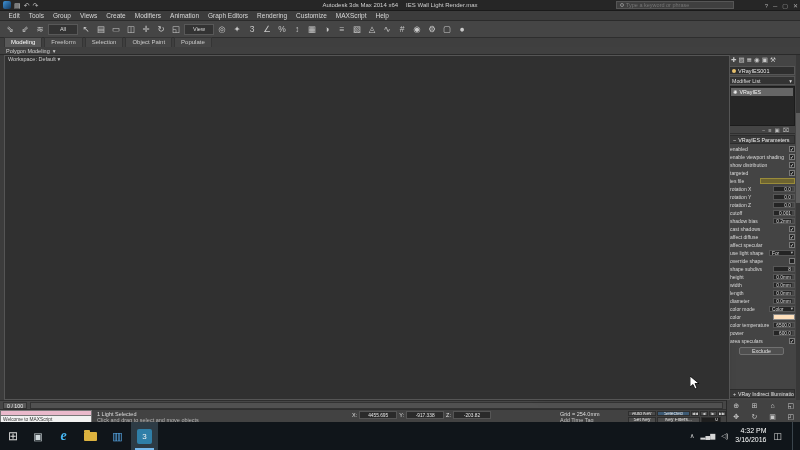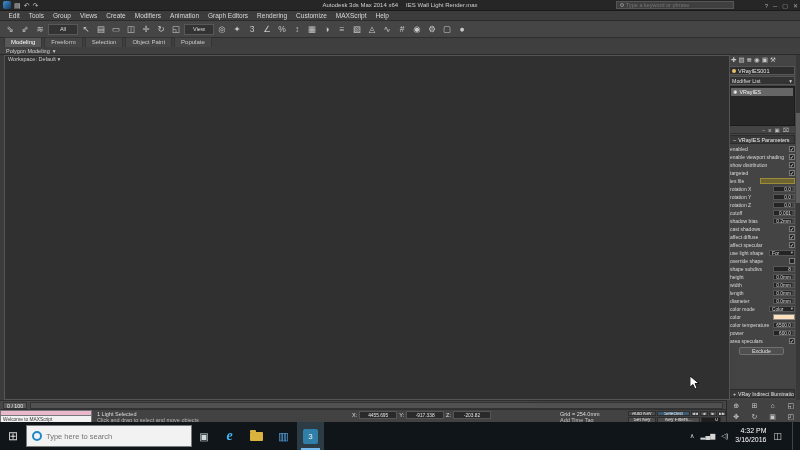--- a/index.html
+++ b/index.html
@@ -639,24 +639,20 @@
       <div class="krow">
         <span class="kbtn k-setkey">Set Key</span>
         <span class="kbtn k-filters">Key Filters...</span>
         <span class="kbtn k-time">0</span>
       </div>
     </div>
   </div>
 
   <div class="taskbar">
     <span class="start">⊞</span>
-    <div class="tsearch">
-      <span class="cortana"></span>
-      <input placeholder="Type here to search" style="">
-    </div>
     <span class="taskview">▣</span>
     <div class="tapps">
 
     <span class="tapp edge">
           <span class="tglyph">e</span>
         </span>
         <span class="tapp folder">
           <span class="tglyph"></span>
         </span>
         <span class="tapp store">

